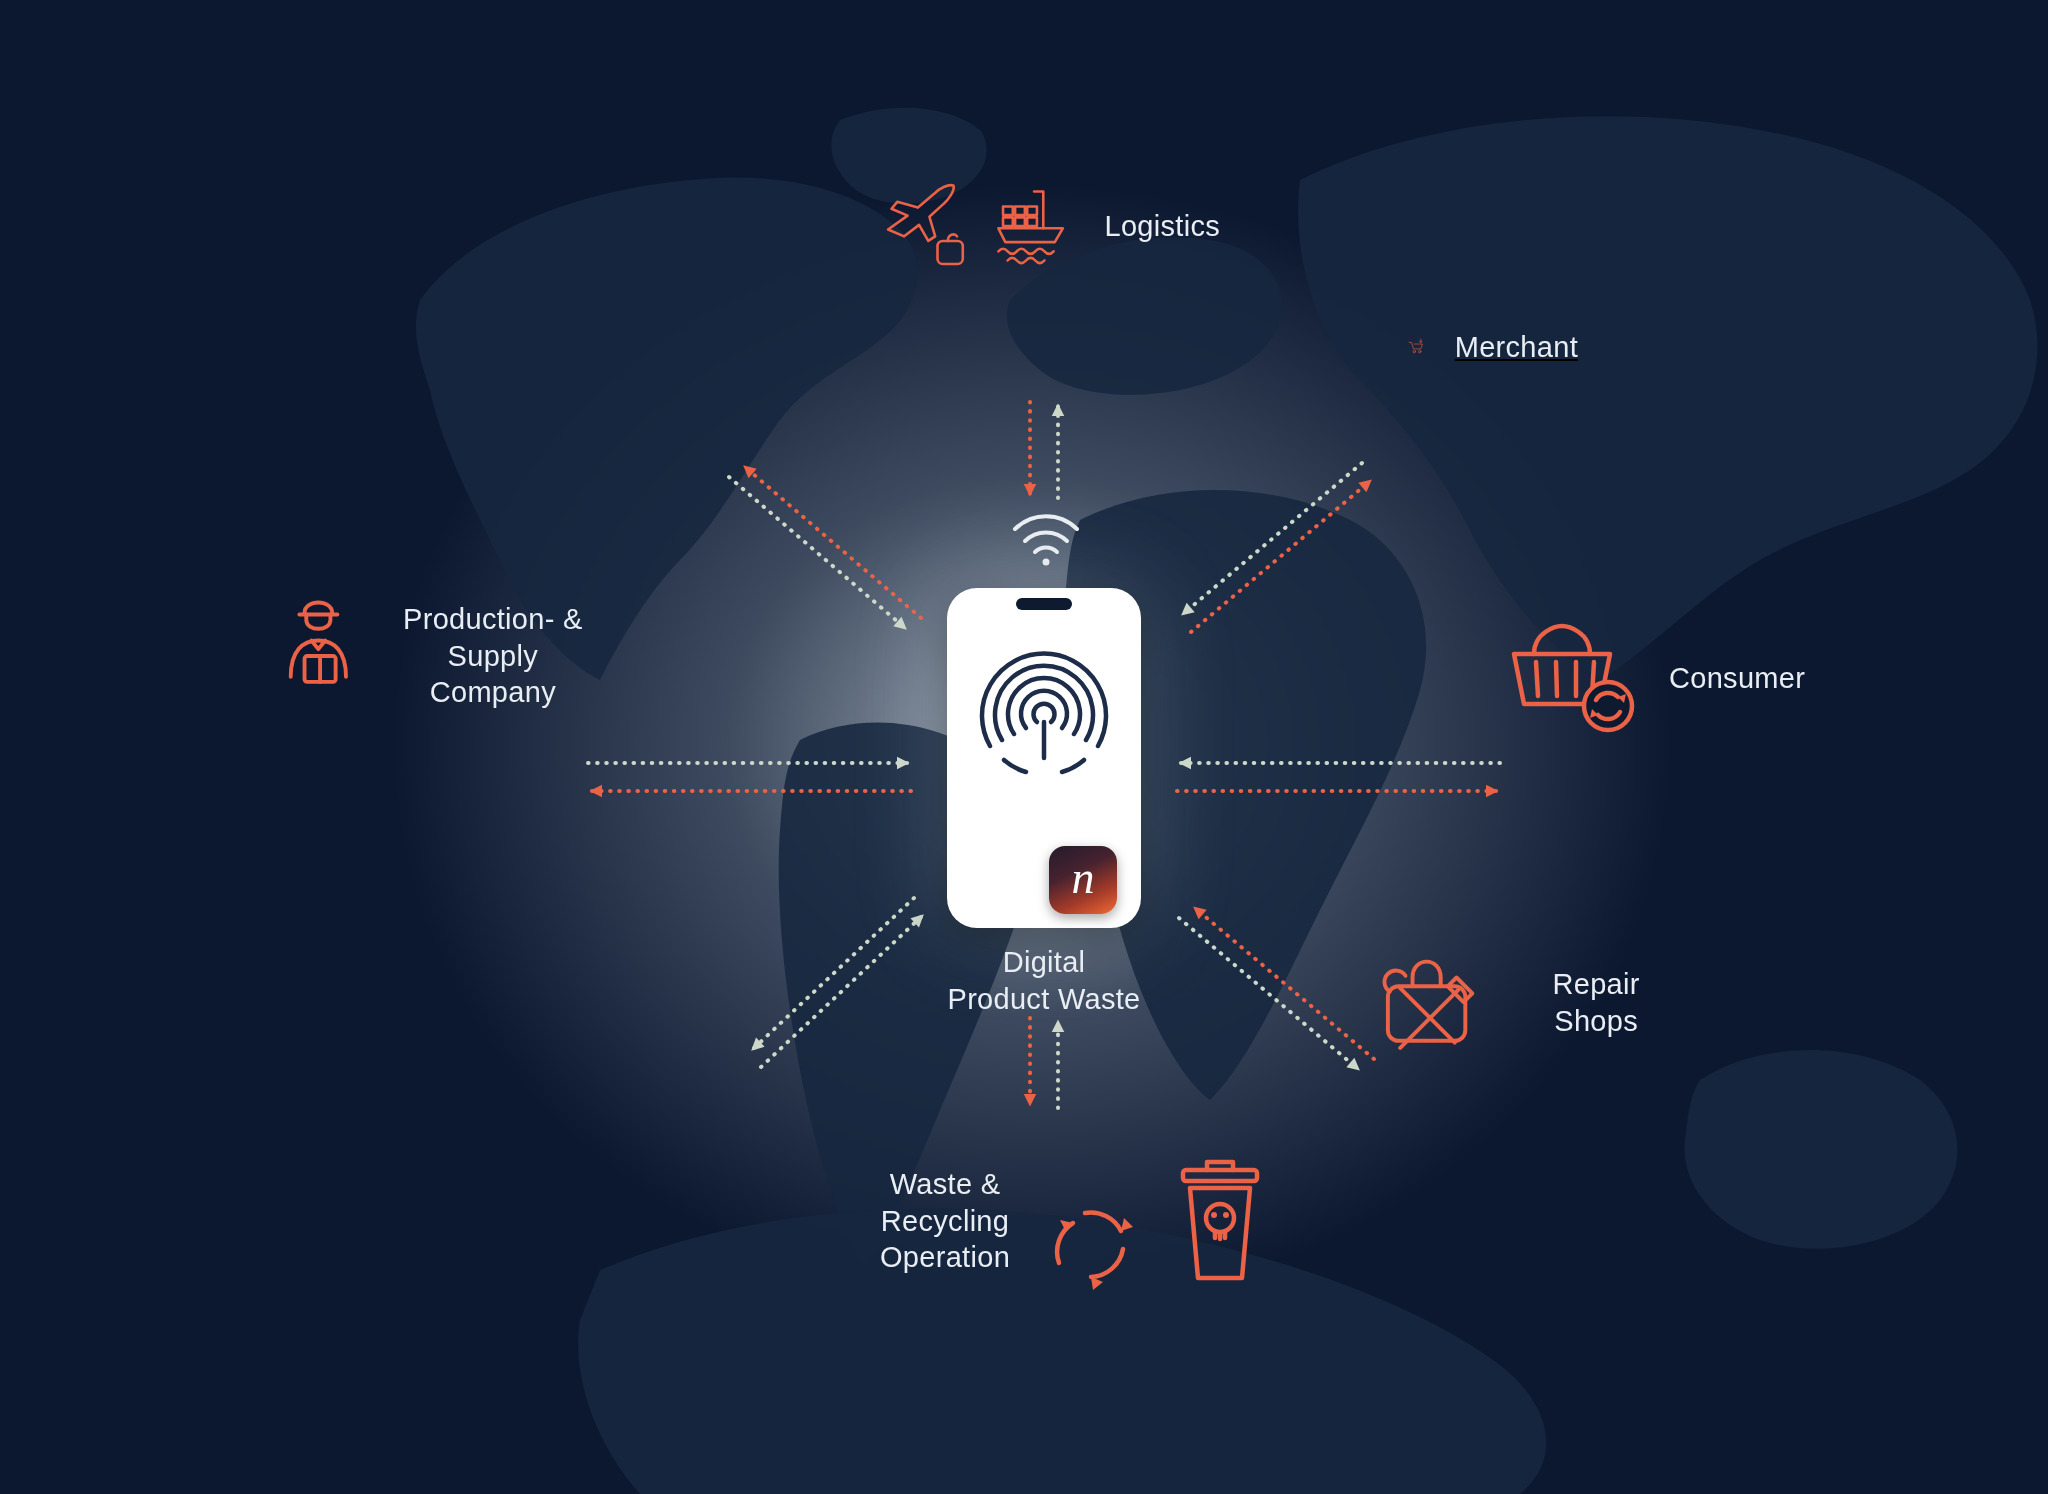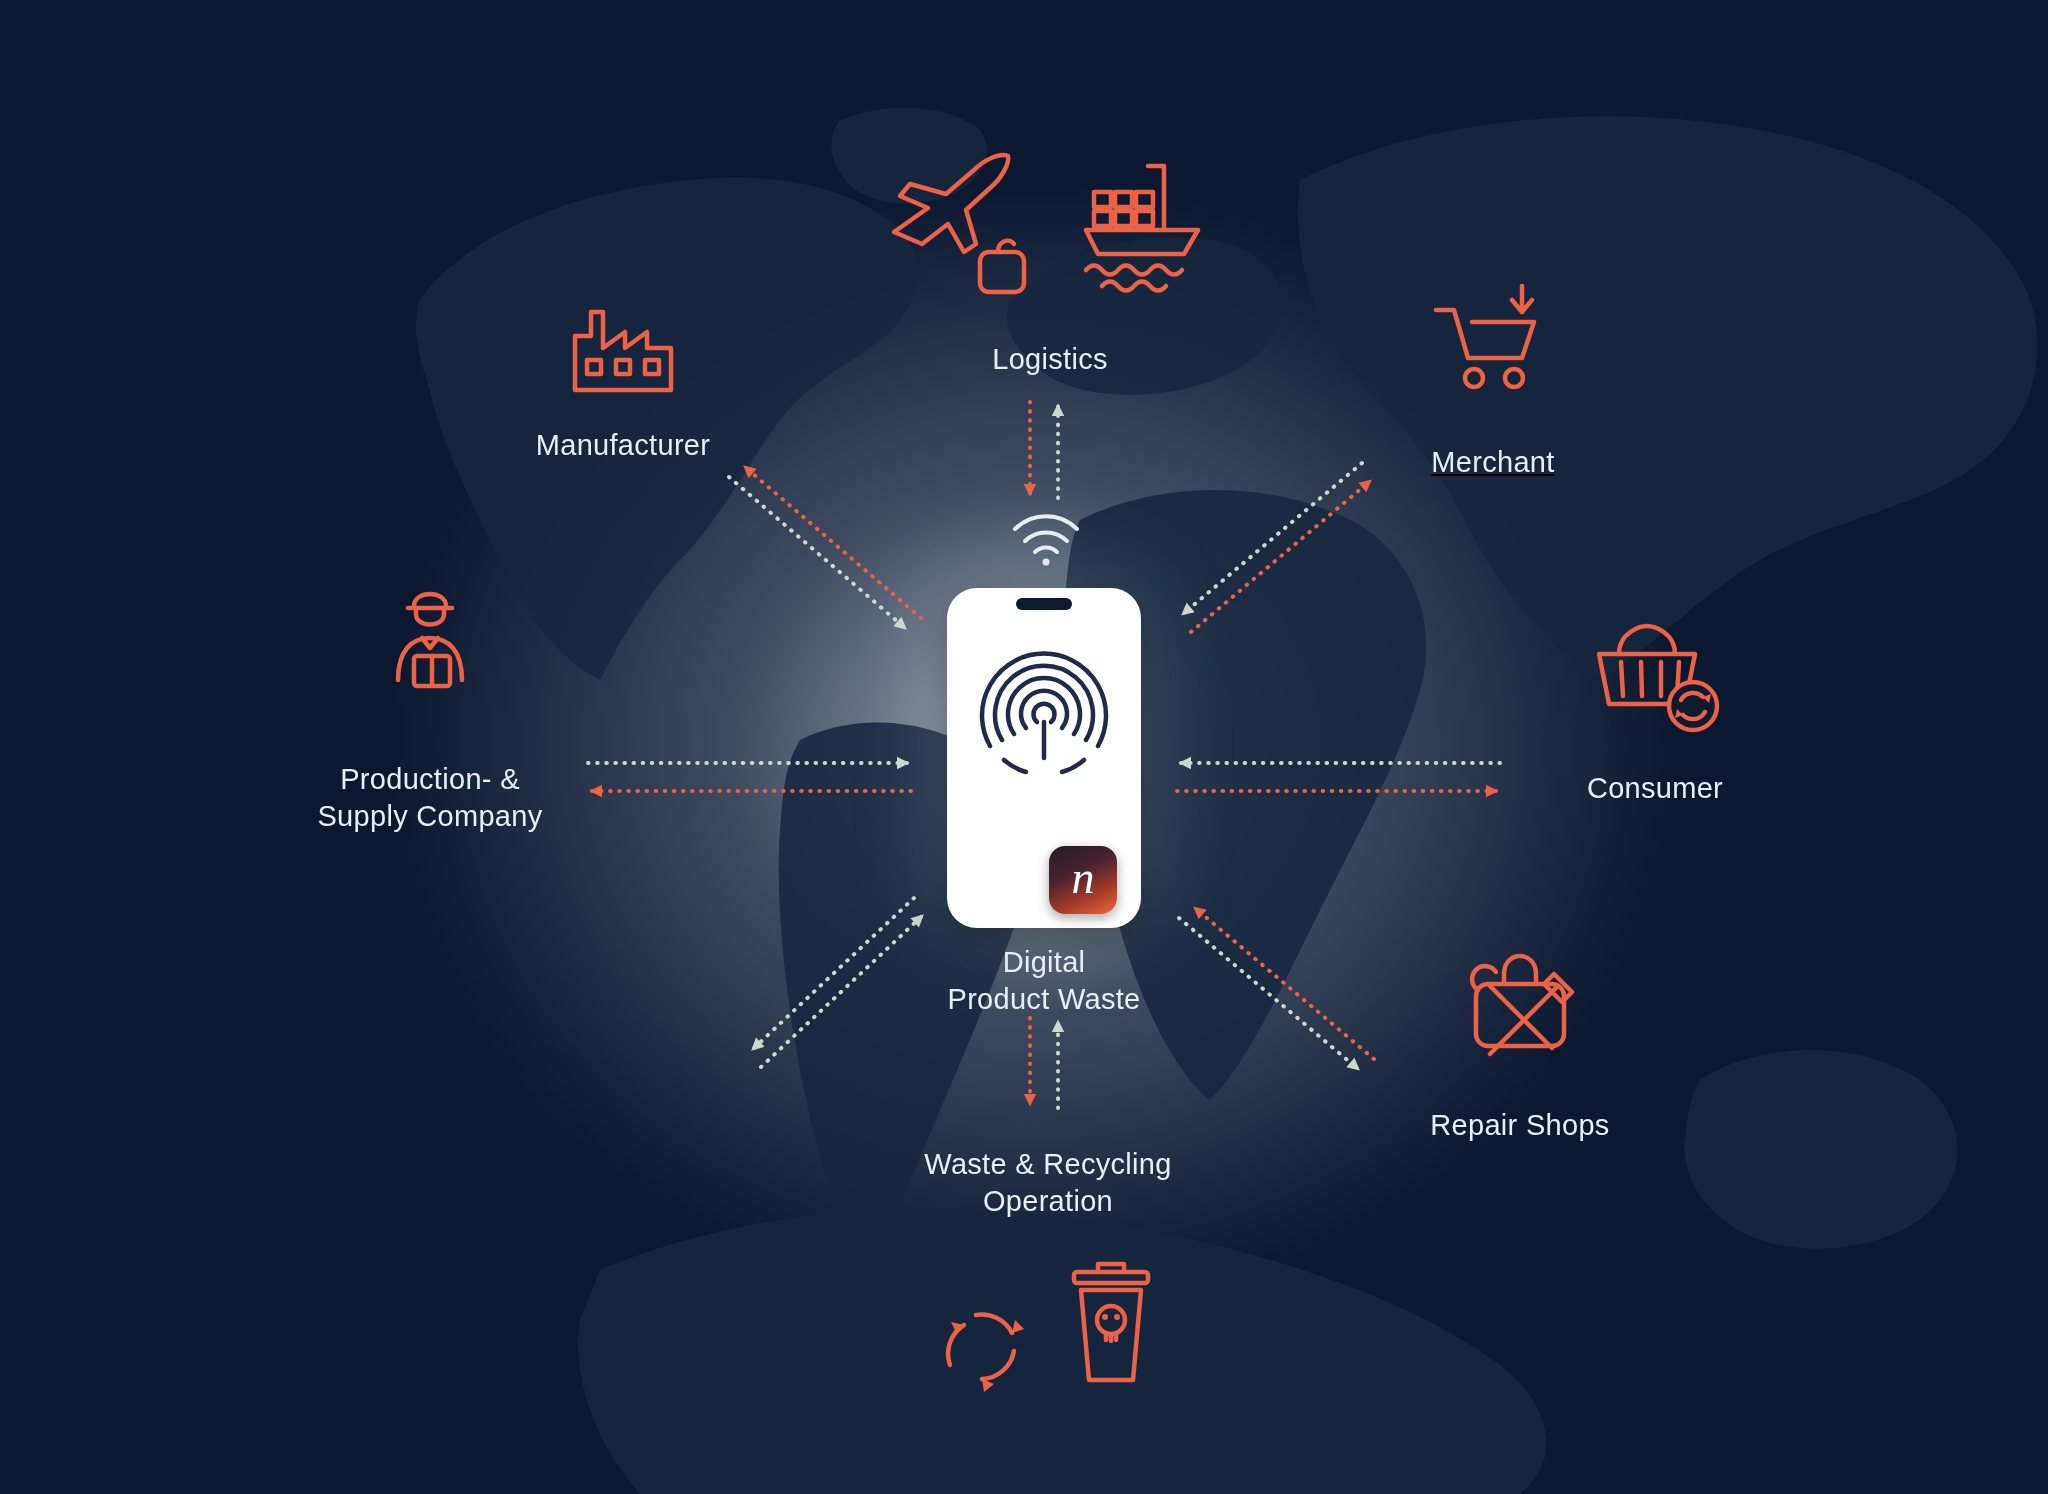--- a/index.html
+++ b/index.html
@@ -3,21 +3,21 @@
 <meta charset="utf-8">
 <style>
   html,body{margin:0;padding:0;background:#0c1830;}
   .canvas{position:relative;width:2048px;height:1494px;overflow:hidden;
           background:#0c1830;font-family:"Liberation Sans",sans-serif;}
   .glow{position:absolute;inset:0;
         background:radial-gradient(640px 560px at 1032px 745px,
           rgba(178,190,200,0.85) 0%, rgba(140,155,170,0.38) 48%, rgba(12,24,48,0) 100%);}
   svg.map{position:absolute;left:0;top:0;}
   svg.arrows{position:absolute;left:0;top:0;}
-  .node{position:absolute;display:flex;flex-direction:column;align-items:center;gap:29px;}
+  .node{position:absolute;display:flex;flex-direction:row;align-items:center;gap:29px;}
   .label{white-space:pre-line;text-align:center;color:#e9eef4;font-size:29px;
          line-height:1.26;letter-spacing:0.3px;}
   .icons-row{display:flex;align-items:flex-end;gap:26px;}
   .ic{stroke:#eb6247;fill:none;stroke-width:4.5;stroke-linecap:round;stroke-linejoin:round;}
   .phone{position:absolute;left:947px;top:588px;width:194px;height:340px;background:#ffffff;
          border-radius:30px;box-shadow:0 12px 40px rgba(0,0,0,0.35),0 0 90px rgba(205,220,235,0.28);}
   .notch{position:absolute;top:10px;left:50%;transform:translateX(-50%);
          width:56px;height:12px;background:#0d1a30;border-radius:7px;}
   .fingerprint{position:absolute;left:22px;top:48px;}
   .app-icon{position:absolute;right:24px;bottom:14px;width:68px;height:68px;border-radius:16px;
@@ -79,31 +79,20 @@
       <path d="M914 898 L753 1049" stroke="#cdd8c9" marker-end="url(#mg)"></path>
 
       <path d="M1030 1018 L1030 1104" stroke="#eb6247" marker-end="url(#mo)"></path>
       <path d="M1058 1108 L1058 1022" stroke="#cdd8c9" marker-end="url(#mg)"></path>
 
       <path d="M1374 1059 L1195 908" stroke="#eb6247" marker-end="url(#mo)"></path>
       <path d="M1179 918 L1358 1069" stroke="#cdd8c9" marker-end="url(#mg)"></path>
     </g>
   </svg>
 
-  <div class="node" style="left:458px;top:298px;width:330px;">
-    <svg width="120" height="100" viewBox="0 0 120 100">
-      <g class="ic">
-        <path d="M12 92 L12 38 L28 38 L28 14 L40 14 L40 50 L62 34 L62 50 L84 34 L84 50 L108 50 L108 92 Z"></path>
-        <rect x="24" y="62" width="14" height="14"></rect>
-        <rect x="53" y="62" width="14" height="14"></rect>
-        <rect x="82" y="62" width="14" height="14"></rect>
-      </g>
-    </svg>
-    <div class="label">Manufacturer</div>
-  </div>
 
   <div class="node" style="left:880px;top:140px;width:340px;">
     <svg width="340" height="172" viewBox="0 0 340 172">
       <g class="ic">
         <path d="M14 92 L48 68 L20 56 L30 44 L66 54 L94 30 C104 20 120 12 128 16 C130 24 120 40 110 48 L86 70 L96 104 L84 112 L68 84 L42 104 Z"></path>
         <rect x="100" y="112" width="44" height="40" rx="9"></rect>
         <path d="M118 112 C118 100 130 98 134 104"></path>
         <g transform="translate(206,14)">
           <rect x="8" y="38" width="17" height="15"></rect>
             <rect x="29" y="38" width="17" height="15"></rect>

